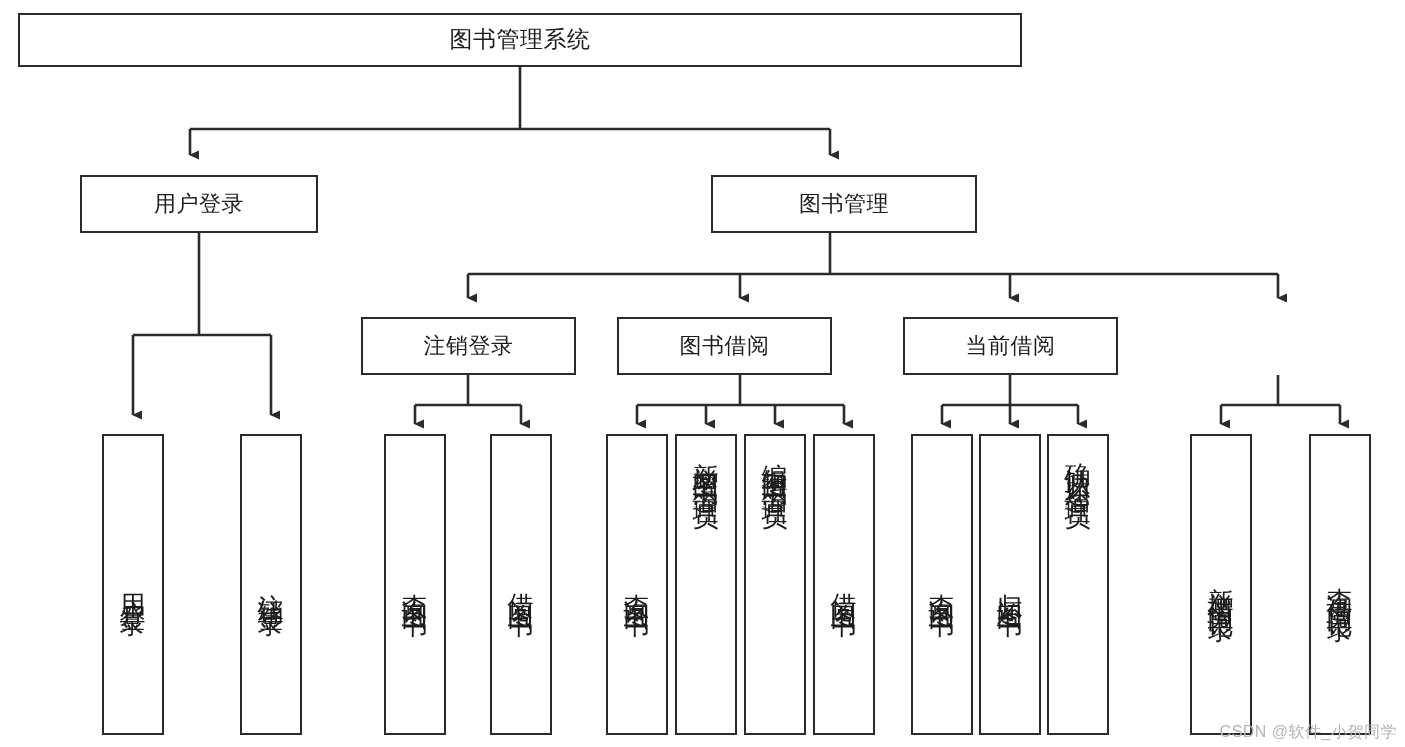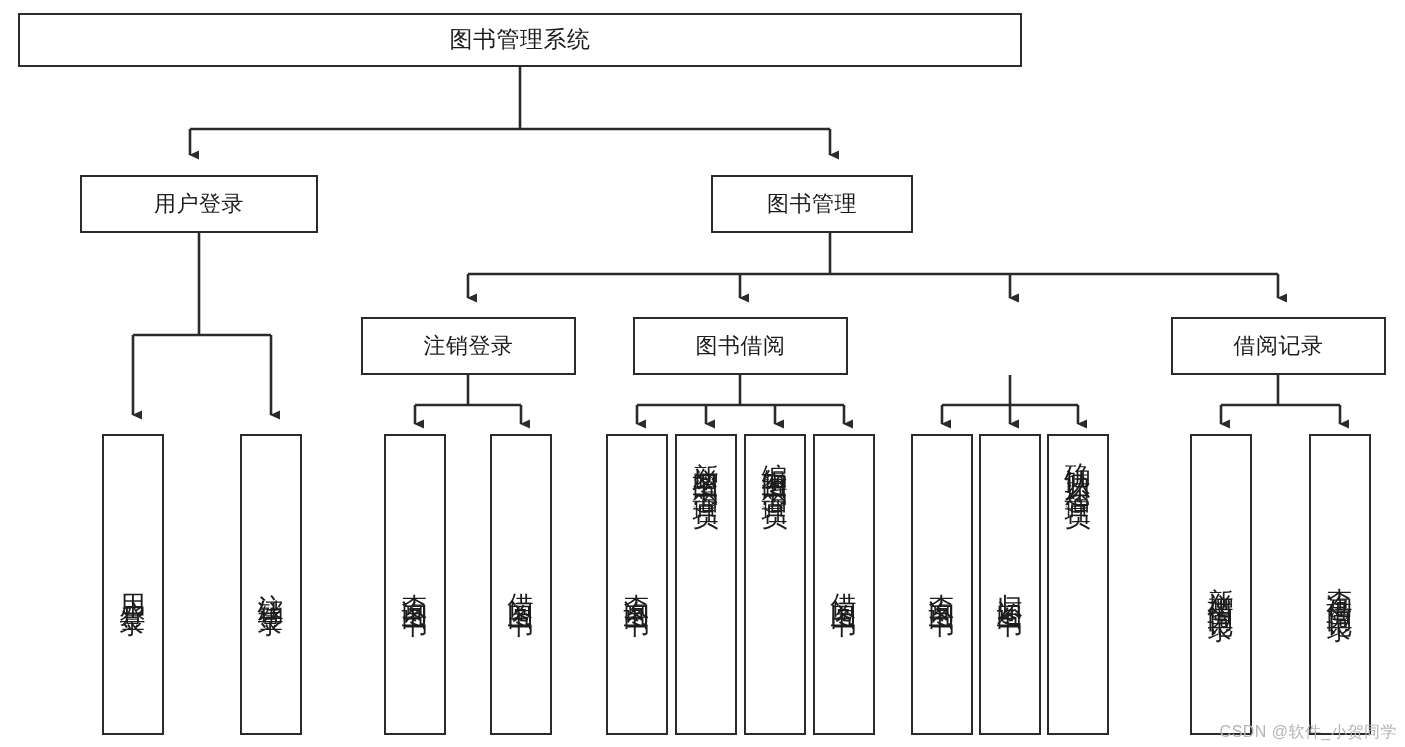--- a/index.html
+++ b/index.html
@@ -130,36 +130,36 @@
   </svg>
 
   <div class="node horiz root" style="left:18px;top:13px;width:1004px;height:54px;">
     <span class="lbl">图书管理系统</span>
   </div>
 
   <div class="node horiz" style="left:80px;top:175px;width:238px;height:58px;">
     <span class="lbl">用户登录</span>
   </div>
 
-  <div class="node horiz" style="left:711px;top:175px;width:202px;height:58px;">
+  <div class="node horiz" style="left:711px;top:175px;width:266px;height:58px;">
     <span class="lbl">图书管理</span>
   </div>
 
   <div class="node horiz" style="left:361px;top:317px;width:215px;height:58px;">
     <span class="lbl">注销登录</span>
   </div>
 
-  <div class="node horiz" style="left:633px;top:317px;width:215px;height:58px;">
+  <div class="node horiz" style="left:617px;top:317px;width:215px;height:58px;">
     <span class="lbl">图书借阅</span>
   </div>
 
-
-  <div class="node horiz" style="left:1171px;top:317px;width:215px;height:58px;">
-    <span class="lbl">借阅记录</span>
-  </div>
+  <div class="node horiz" style="left:903px;top:317px;width:215px;height:58px;">
+    <span class="lbl">当前借阅</span>
+  </div>
+
 
   <div class="node vert mid" style="left:102px;top:434px;width:62px;height:301px;">
     <span class="lbl">用户登录</span>
   </div>
 
   <div class="node vert mid" style="left:240px;top:434px;width:62px;height:301px;">
     <span class="lbl">注销登录</span>
   </div>
 
   <div class="node vert mid" style="left:384px;top:434px;width:62px;height:301px;">

